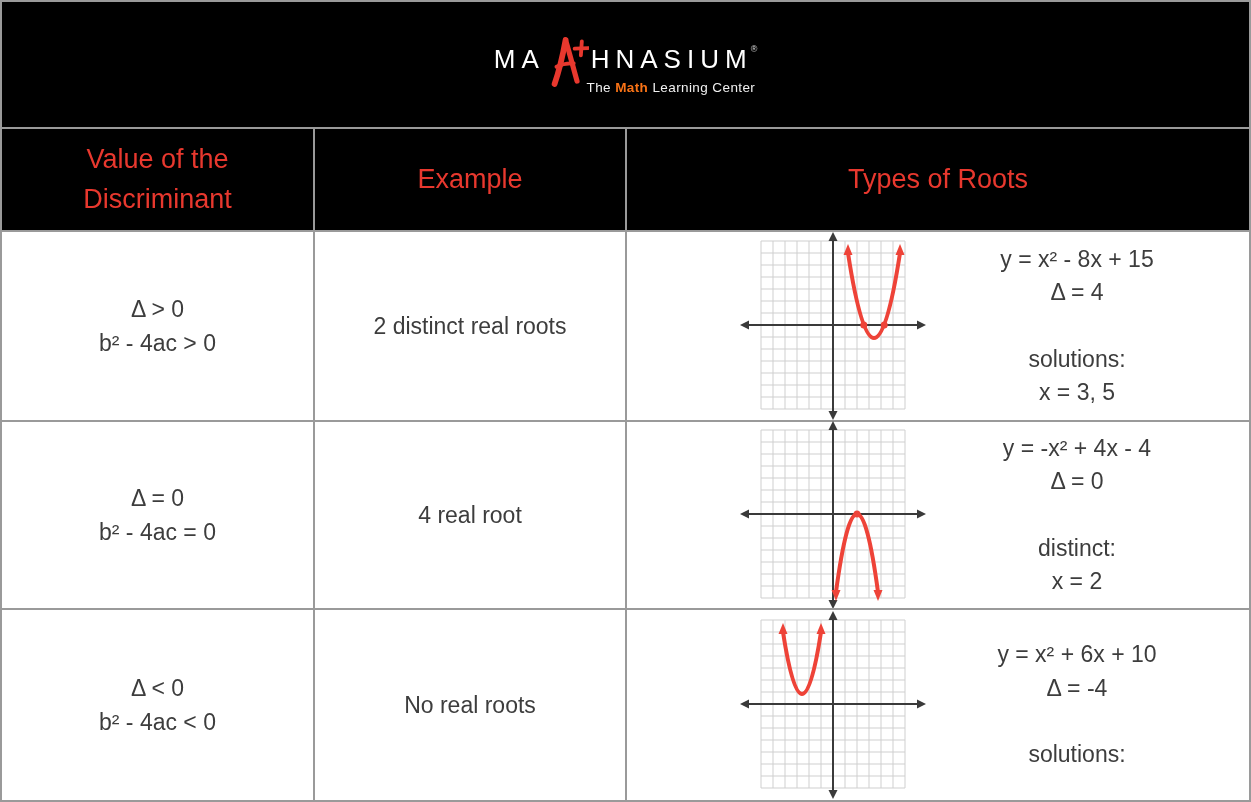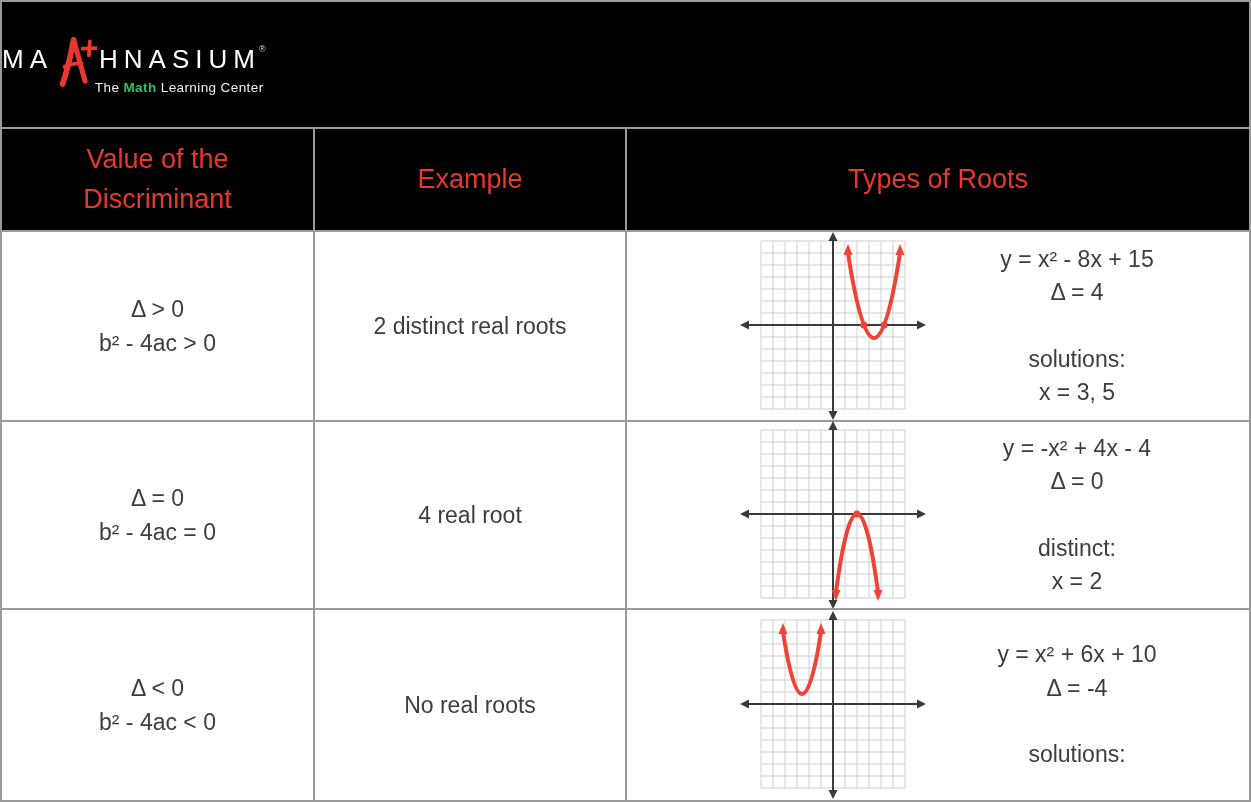--- a/index.html
+++ b/index.html
@@ -5,35 +5,35 @@
   html,body{margin:0;padding:0;background:#ffffff;}
   .page{
     width:1251px;height:802px;box-sizing:border-box;
     border:2px solid #9a9a9a;
     font-family:"Liberation Sans","DejaVu Sans",sans-serif;
     background:#ffffff;overflow:hidden;
   }
   
   .logo-band{
     height:125px;background:#000000;
-    display:flex;align-items:center;
+    display:flex;align-items:center;justify-content:center;
   }
   .logo-stack{display:inline-flex;flex-direction:column;}
   .brand-line{display:flex;align-items:flex-end;color:#ffffff;}
   .brand-seg{
     font-size:26px;letter-spacing:6px;font-weight:500;
     line-height:1;padding-bottom:6px;
   }
   .a-plus-wrap{width:44px;height:56px;margin:0 2px -12px 0;flex:0 0 auto;}
   .reg-mark{font-size:9px;color:#d9d9d9;line-height:1;padding-bottom:24px;margin-left:-2px;}
   .tagline{
     align-self:flex-end;margin-top:2px;margin-right:2px;
     font-size:13.5px;letter-spacing:.4px;color:#f1f1f1;white-space:nowrap;
   }
-  .tagline .hl{color:#22c55e;font-weight:700;}
+  .tagline .hl{color:#f97316;font-weight:700;}
   .tagline .w{font-weight:400;}
   
   .tbl{
     display:grid;
     grid-template-columns:311px 312px 1fr;
     grid-template-rows:103px 190px 188px 1fr;
     height:673px;
   }
   .cell{
     border-top:2px solid #9a9a9a;

